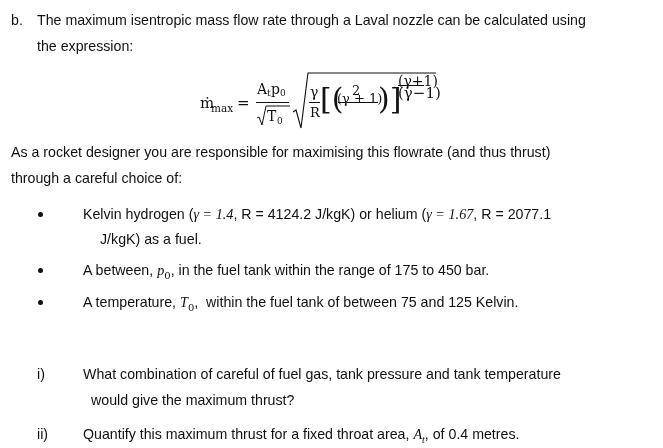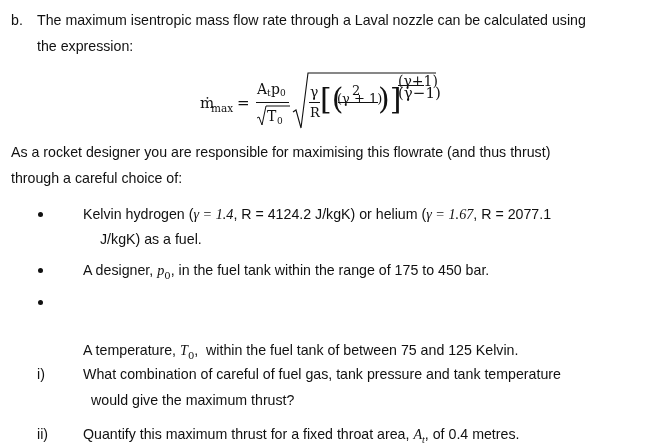--- a/index.html
+++ b/index.html
@@ -66,25 +66,25 @@
 <div class="abs" style="left:11px; top:169px;">through a careful choice of:</div>
 
 <div class="bullet" style="left:38px; top:212px;"></div>
 <div class="abs" style="left:83px; top:205px;">
   <span>Kelvin hydrogen (</span><span class="m" style="font-style:italic;">γ = 1.4</span><span>, R = 4124.2 J/kgK) or helium (</span><span class="m">γ = 1.67</span><span>, R = 2077.1</span>
 </div>
 <div class="abs" style="left:100px; top:230px;">J/kgK) as a fuel.</div>
 
 <div class="bullet" style="left:38px; top:268px;"></div>
 <div class="abs" style="left:83px; top:261px;">
-  <span>A designer, </span><span class="m">p</span><sub class="mr" style="font-size:10px;">0</sub><span>, in the fuel tank within the range of 175 to 450 bar.</span>
+  <span>A between, </span><span class="m">p</span><sub class="mr" style="font-size:10px;">0</sub><span>, in the fuel tank within the range of 175 to 450 bar.</span>
 </div>
 
 <div class="bullet" style="left:38px; top:300px;"></div>
-<div class="abs" style="left:83px; top:293px;margin-top:48px;">
+<div class="abs" style="left:83px; top:293px;">
   <span>A temperature, </span><span class="m">T</span><sub class="mr" style="font-size:10px;">0</sub><span style="white-space:pre;">,  within the fuel tank of between 75 and 125 Kelvin.</span>
 </div>
 
 <div class="abs" style="left:37px; top:365px;">i)</div>
 <div class="abs" style="left:83px; top:365px;">What combination of careful of fuel gas, tank pressure and tank temperature</div>
 <div class="abs" style="left:91px; top:391px;">would give the maximum thrust?</div>
 
 <div class="abs" style="left:37px; top:425px;">ii)</div>
 <div class="abs" style="left:83px; top:425px;">
   <span>Quantify this maximum thrust for a fixed throat area, </span><span class="m">A</span><sub class="m" style="font-size:10px;">t</sub><span>, of 0.4 metres.</span>

